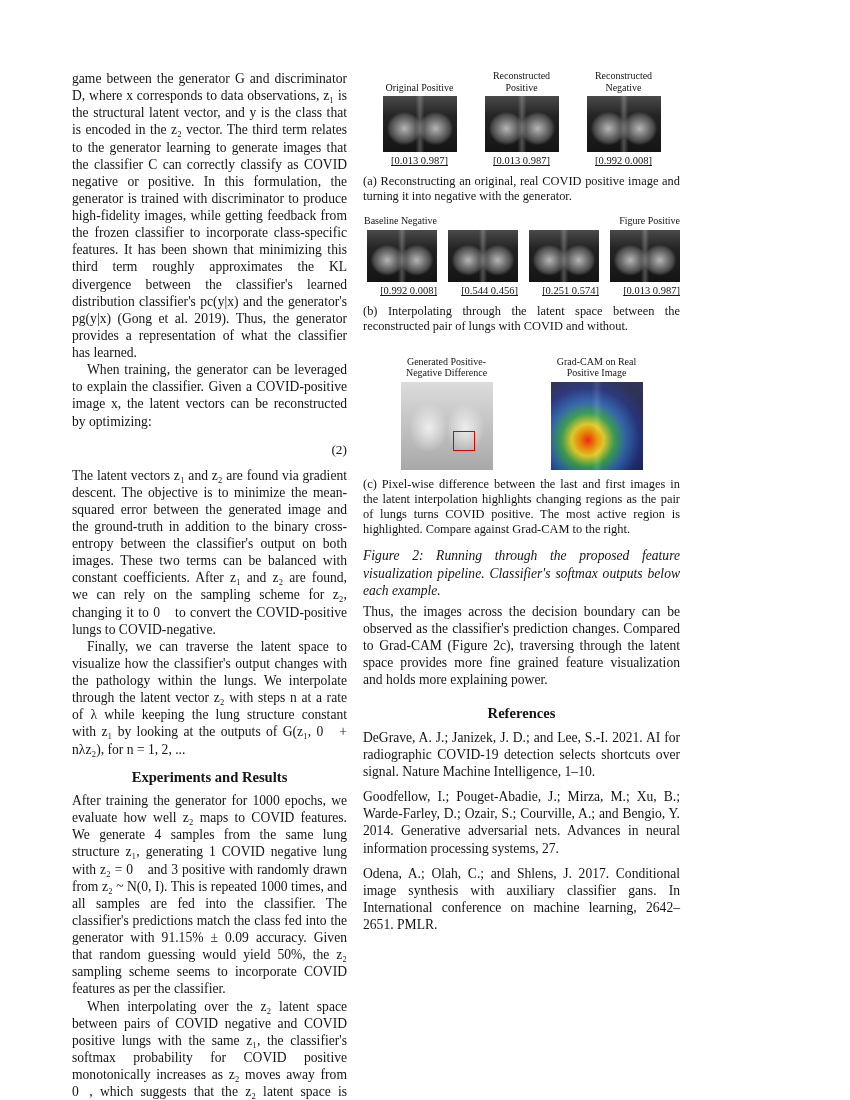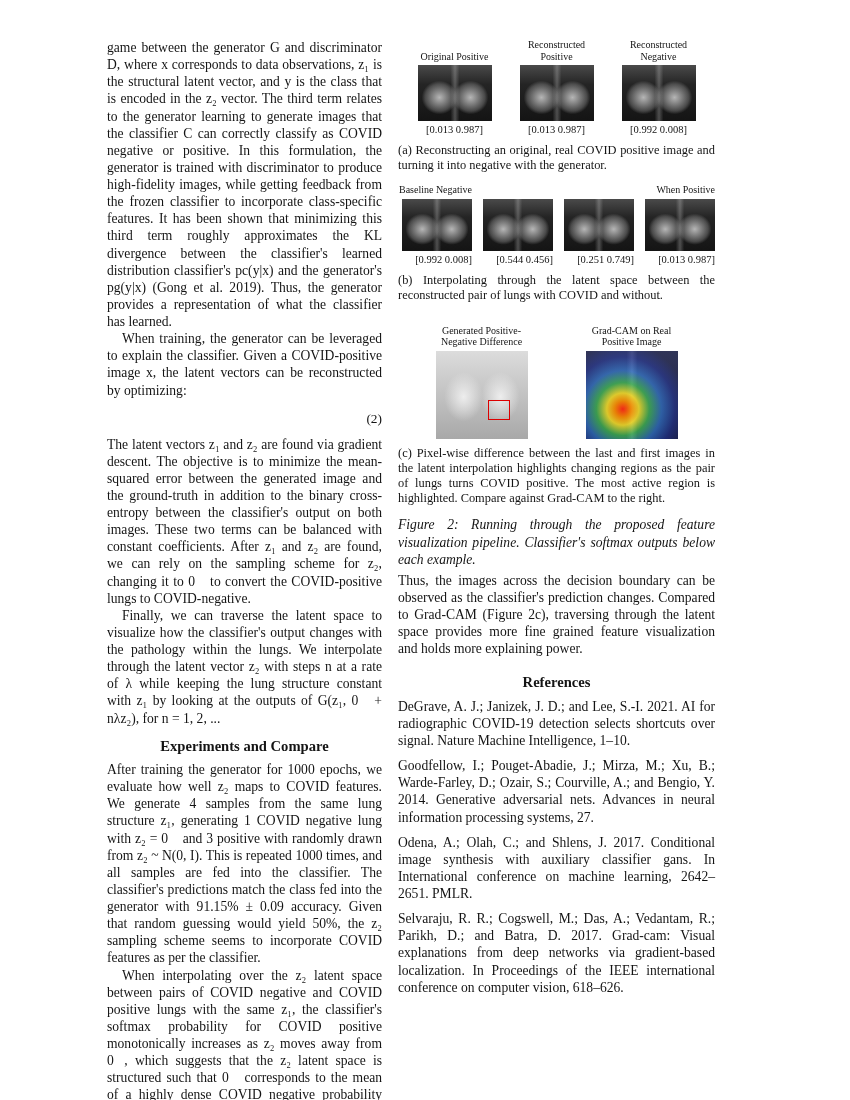--- a/index.html
+++ b/index.html
@@ -1,18 +1,18 @@
 <!DOCTYPE html>
 <html><head>
 <meta charset="utf-8">
 <style>
   * { margin:0; padding:0; box-sizing:border-box; }
   html,body { width:850px; height:1100px; background:#ffffff; }
   body { font-family:"Liberation Serif", serif; color:#141414; }
-  .page { width:752px; height:1100px; padding:39px 72px 0 72px; overflow:hidden;margin-left:35px; }
+  .page { width:752px; height:1100px; padding:70px 72px 0 72px; overflow:hidden; }
   .columns { display:flex; gap:16px; }
   .col { width:345px; font-size:13.6px; line-height:1.26; text-align:justify; }
   p.para { margin:0; }
   p.indent { text-indent:15px; }
 
   .equation { margin:12px 0 8px; }
   .eq-line { text-align:center; white-space:nowrap; font-size:13.4px; }
   .eq-opwrap { display:inline-block; text-align:center; vertical-align:middle; margin-right:5px; }
   .eq-op { display:block; line-height:1; }
   .eq-sub { display:block; font-size:9px; font-style:italic; line-height:1; margin-top:1px; }
@@ -29,21 +29,21 @@
   .fig-row-b { gap:7px; }
   .fig-row-c { gap:38px; margin-top:4px; }
   .fig-cell { display:flex; flex-direction:column; align-items:center; }
   .fig-cell-a { width:86px; }
   .fig-cell-b { width:74px;align-items:flex-end; }
   .fig-cell-c { width:112px; }
   .fig-label { font-size:10px; line-height:1.15; text-align:center; display:flex; align-items:flex-end; justify-content:center; }
   .fig-label-a { min-height:23px; }
   .fig-label-b { min-height:12px; white-space:nowrap; }
   .fig-label-c { min-height:34px; }
-  .fig-prob { font-size:10.5px; margin-top:2px; white-space:nowrap; }
+  .fig-prob { font-size:10.5px; margin-top:2px; white-space:nowrap;text-decoration:underline; }
 
   .xray { width:74px; height:56px; margin-top:3px;
     background:
       linear-gradient(90deg, rgba(0,0,0,0) 44%, rgba(210,210,210,0.30) 50%, rgba(0,0,0,0) 56%),
       radial-gradient(ellipse 32% 40% at 29% 58%, rgba(190,190,190,0.95) 0%, rgba(110,110,110,0.55) 60%, rgba(0,0,0,0) 75%),
       radial-gradient(ellipse 32% 40% at 71% 58%, rgba(190,190,190,0.95) 0%, rgba(110,110,110,0.55) 60%, rgba(0,0,0,0) 75%),
       linear-gradient(180deg, #4a4a4a 0%, #242424 35%, #141414 100%);
   }
   .xray-b { width:70px; height:52px; }
 
@@ -78,21 +78,21 @@
       <p class="para">game between the generator G and discriminator D, where x corresponds to data observations, z₁ is the structural latent vector, and y is the class that is encoded in the z₂ vector. The third term relates to the generator learning to generate images that the classifier C can correctly classify as COVID negative or positive. In this formulation, the generator is trained with discriminator to produce high-fidelity images, while getting feedback from the frozen classifier to incorporate class-specific features. It has been shown that minimizing this third term roughly approximates the KL divergence between the classifier's learned distribution classifier's pc(y|x) and the generator's pg(y|x) (Gong et al. 2019). Thus, the generator provides a representation of what the classifier has learned.</p>
       <p class="para indent">When training, the generator can be leveraged to explain the classifier. Given a COVID-positive image x, the latent vectors can be reconstructed by optimizing:</p>
 
       <div class="equation">
         <div class="eq-num">(2)</div>
       </div>
 
       <p class="para">The latent vectors z₁ and z₂ are found via gradient descent. The objective is to minimize the mean-squared error between the generated image and the ground-truth in addition to the binary cross-entropy between the classifier's output on both images. These two terms can be balanced with constant coefficients. After z₁ and z₂ are found, we can rely on the sampling scheme for z₂, changing it to 0⃗ to convert the COVID-positive lungs to COVID-negative.</p>
       <p class="para indent">Finally, we can traverse the latent space to visualize how the classifier's output changes with the pathology within the lungs. We interpolate through the latent vector z₂ with steps n at a rate of λ while keeping the lung structure constant with z₁ by looking at the outputs of G(z₁, 0⃗ + nλz₂), for n = 1, 2, ...</p>
 
-      <h2 class="section">Experiments and Compare</h2>
+      <h2 class="section">Experiments and Results</h2>
 
       <p class="para">After training the generator for 1000 epochs, we evaluate how well z₂ maps to COVID features. We generate 4 samples from the same lung structure z₁, generating 1 COVID negative lung with z₂ = 0⃗ and 3 positive with randomly drawn from z₂ ~ N(0, I). This is repeated 1000 times, and all samples are fed into the classifier. The classifier's predictions match the class fed into the generator with 91.15% ± 0.09 accuracy. Given that random guessing would yield 50%, the z₂ sampling scheme seems to incorporate COVID features as per the classifier.</p>
       <p class="para indent">When interpolating over the z₂ latent space between pairs of COVID negative and COVID positive lungs with the same z₁, the classifier's softmax probability for COVID positive monotonically increases as z₂ moves away from 0⃗, which suggests that the z₂ latent space is structured such that 0⃗ corresponds to the mean of a highly dense COVID negative probability region. This can be exploited in feature visualization. After reconstructing the COVID positive image and its negative pair with high confidence (as seen in Figure 2a), we can observe the softmax probabilities over the outputs as we morph the negative image into a positive (Figure 2b).</p>
     </div>
 
     <div class="col">
 
       <div class="figure">
 
         <div class="fig-row fig-row-a">
@@ -121,24 +121,24 @@
             <div class="fig-prob">[0.992 0.008]</div>
           </div>
           <div class="fig-cell fig-cell-b">
             <div class="fig-label fig-label-b"></div>
             <div class="xray xray-b"></div>
             <div class="fig-prob">[0.544 0.456]</div>
           </div>
           <div class="fig-cell fig-cell-b">
             <div class="fig-label fig-label-b"></div>
             <div class="xray xray-b"></div>
-            <div class="fig-prob">[0.251 0.749]</div>
+            <div class="fig-prob">[0.251 0.574]</div>
           </div>
           <div class="fig-cell fig-cell-b">
-            <div class="fig-label fig-label-b">When Positive</div>
+            <div class="fig-label fig-label-b">Figure Positive</div>
             <div class="xray xray-b"></div>
             <div class="fig-prob">[0.013 0.987]</div>
           </div>
         </div>
         <div class="subcaption">(b) Interpolating through the latent space between the reconstructed pair of lungs with COVID and without.</div>
 
         <div class="fig-row fig-row-c">
           <div class="fig-cell fig-cell-c">
             <div class="fig-label fig-label-c">Generated Positive-Negative Difference</div>
             <div class="bigimg diffimg">
@@ -155,17 +155,16 @@
         <div class="figcaption">Figure 2: Running through the proposed feature visualization pipeline. Classifier's softmax outputs below each example.</div>
       </div>
 
       <p class="para after-fig">Thus, the images across the decision boundary can be observed as the classifier's prediction changes. Compared to Grad-CAM (Figure 2c), traversing through the latent space provides more fine grained feature visualization and holds more explaining power.</p>
 
       <h2 class="section refhead">References</h2>
 
       <div class="ref">DeGrave, A. J.; Janizek, J. D.; and Lee, S.-I. 2021. AI for radiographic COVID-19 detection selects shortcuts over signal. Nature Machine Intelligence, 1–10.</div>
       <div class="ref">Goodfellow, I.; Pouget-Abadie, J.; Mirza, M.; Xu, B.; Warde-Farley, D.; Ozair, S.; Courville, A.; and Bengio, Y. 2014. Generative adversarial nets. Advances in neural information processing systems, 27.</div>
       <div class="ref">Odena, A.; Olah, C.; and Shlens, J. 2017. Conditional image synthesis with auxiliary classifier gans. In International conference on machine learning, 2642–2651. PMLR.</div>
-      <div class="ref">Selvaraju, R. R.; Cogswell, M.; Das, A.; Vedantam, R.; Parikh, D.; and Batra, D. 2017. Grad-cam: Visual explanations from deep networks via gradient-based localization. In Proceedings of the IEEE international conference on computer vision, 618–626.</div>
     </div>
 
   </div>
 </div>
 
 </body></html>

